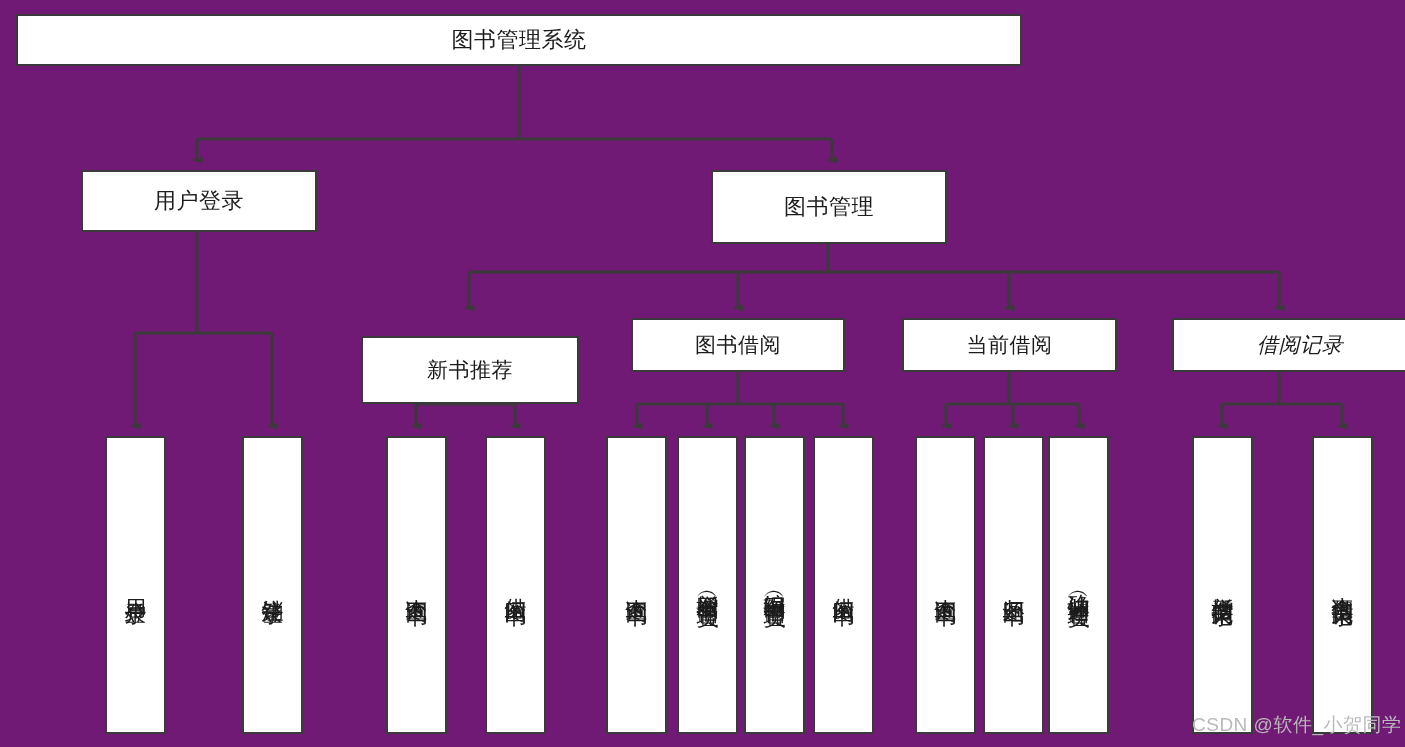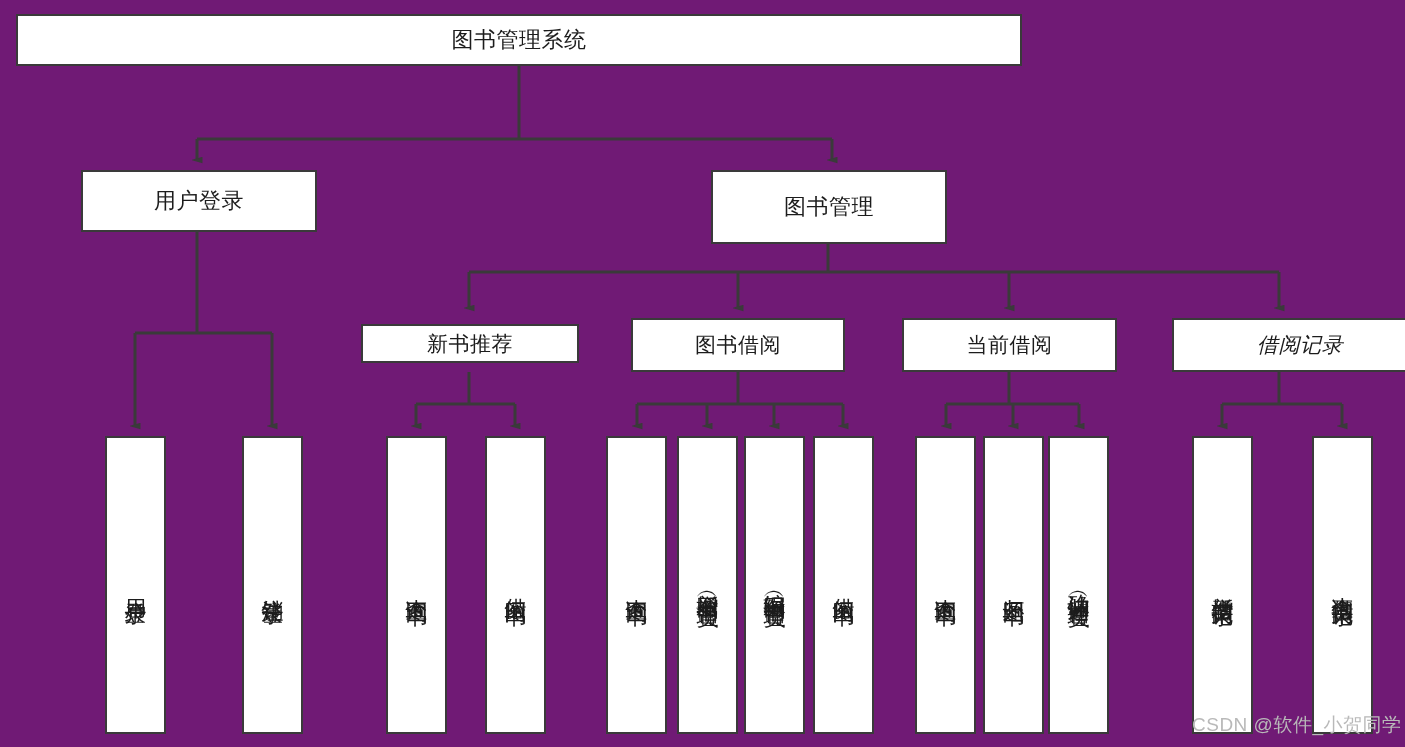--- a/index.html
+++ b/index.html
@@ -123,21 +123,21 @@
     <span class="node-label">图书管理系统</span>
   </div>
 
   <div class="node-box level-1" style="left:81px; top:170px; width:236px; height:62px;">
     <span class="node-label">用户登录</span>
   </div>
   <div class="node-box level-1" style="left:711px; top:170px; width:236px; height:74px;">
     <span class="node-label">图书管理</span>
   </div>
 
-  <div class="node-box level-2" style="left:361px; top:324px; width:218px; height:39px;">
+  <div class="node-box level-2" style="left:361px; top:336px; width:218px; height:68px;">
     <span class="node-label">新书推荐</span>
   </div>
   <div class="node-box level-2" style="left:631px; top:318px; width:214px; height:54px;">
     <span class="node-label">图书借阅</span>
   </div>
   <div class="node-box level-2" style="left:902px; top:318px; width:215px; height:54px;">
     <span class="node-label">当前借阅</span>
   </div>
   <div class="node-box level-2" style="left:1172px; top:318px; width:256px; height:54px;font-style:italic;">
     <span class="node-label">借阅记录</span>

